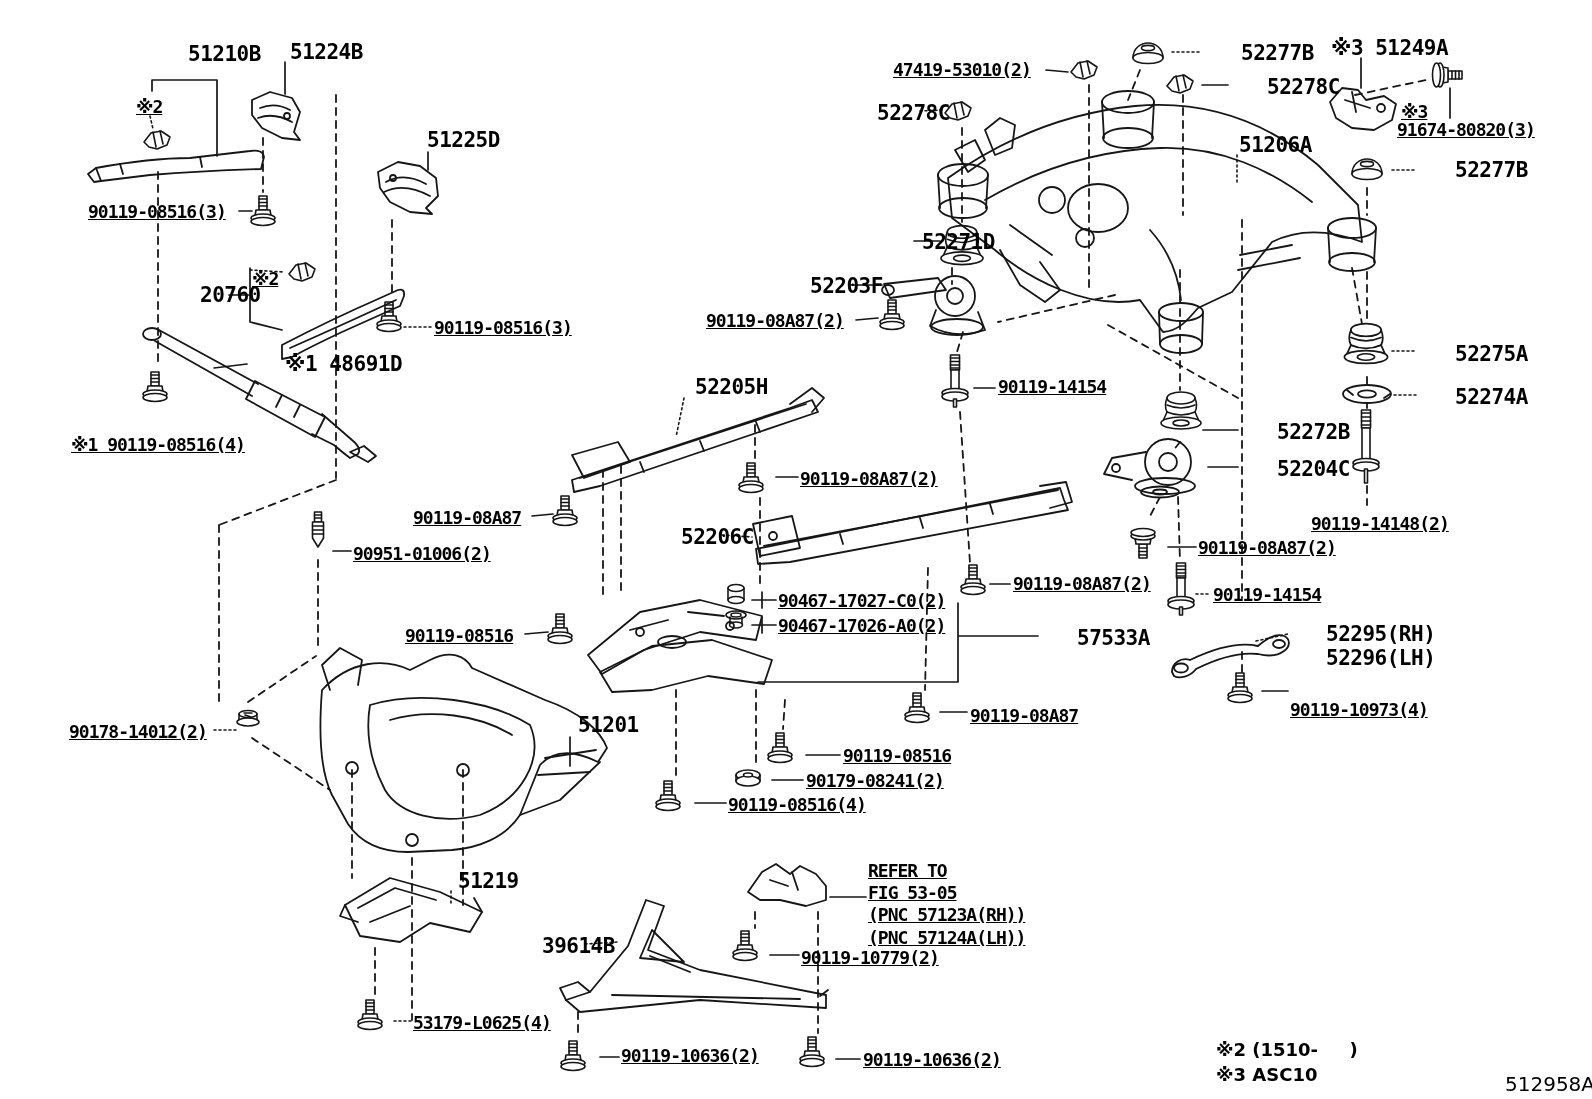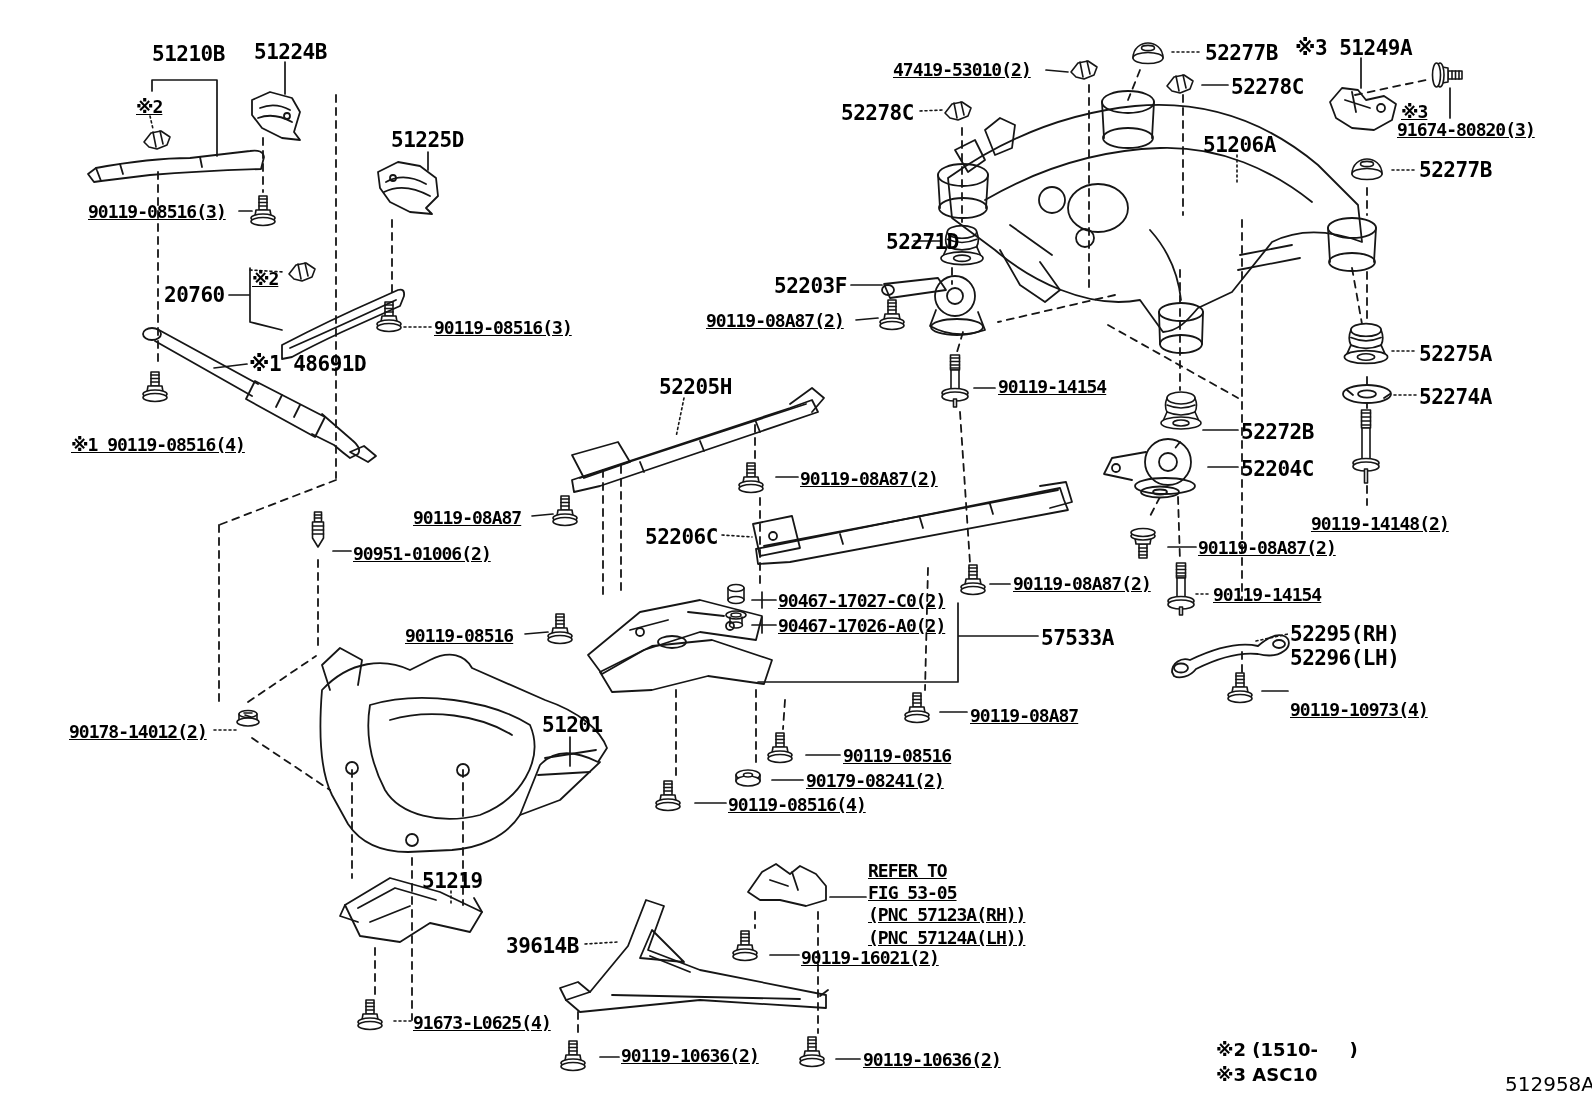--- a/index.html
+++ b/index.html
@@ -1,20 +1,20 @@
 <!DOCTYPE html>
 <html><head>
 <meta charset="utf-8">
 <style>
   html,body{margin:0;padding:0;background:#fff;}
   #stage{position:relative;width:1592px;height:1099px;background:#ffffff;overflow:hidden;
          font-family:"DejaVu Sans Mono","DejaVu Sans",monospace;color:#000;}
   #art{position:absolute;left:0;top:0;}
   .co{position:absolute;white-space:pre;line-height:1;}
-  .b{font:bold 21px "DejaVu Sans Mono","DejaVu Sans",monospace;letter-spacing:-0.5px;}
+  .b{font:bold 21px "DejaVu Sans Mono","DejaVu Sans",monospace;letter-spacing:-0.5px;margin-left:36px;}
   .s{font:bold 18px "DejaVu Sans Mono","DejaVu Sans",monospace;letter-spacing:-1px;text-decoration:underline;}
   .n{font:bold 18px "DejaVu Sans","Liberation Sans",sans-serif;letter-spacing:0;}
   .code{font:20px "DejaVu Sans","Liberation Sans",sans-serif;}
 </style>
 </head>
 <body>
 
 <div id="stage">
 
 <svg id="art" width="1592" height="1099" viewBox="0 0 1592 1099" fill="none" stroke="#161616" stroke-width="1.8" stroke-linecap="round" stroke-linejoin="round">
@@ -391,25 +391,25 @@
   <div class="co b" style="left:164px;top:283px">20760</div>
   <div class="co s" style="left:434px;top:317px">90119-08516(3)</div>
   <div class="co b" style="left:249px;top:352px">※1 48691D</div>
   <div class="co s" style="left:71px;top:434px">※1 90119-08516(4)</div>
   <div class="co s" style="left:353px;top:543px">90951-01006(2)</div>
   <div class="co s" style="left:413px;top:507px">90119-08A87</div>
   <div class="co s" style="left:405px;top:625px">90119-08516</div>
   <div class="co s" style="left:69px;top:721px">90178-14012(2)</div>
   <div class="co b" style="left:542px;top:713px">51201</div>
   <div class="co b" style="left:422px;top:869px">51219</div>
-  <div class="co s" style="left:413px;top:1012px">91673-L0625(4)</div>
+  <div class="co s" style="left:413px;top:1012px">53179-L0625(4)</div>
   <div class="co b" style="left:506px;top:934px">39614B</div>
   <div class="co s" style="left:621px;top:1045px">90119-10636(2)</div>
   <div class="co s" style="left:863px;top:1049px">90119-10636(2)</div>
-  <div class="co s" style="left:801px;top:947px">90119-16021(2)</div>
+  <div class="co s" style="left:801px;top:947px">90119-10779(2)</div>
   <div class="co s" style="left:868px;top:860px">REFER TO</div>
   <div class="co s" style="left:868px;top:882px">FIG 53-05</div>
   <div class="co s" style="left:868px;top:904px">(PNC 57123A(RH))</div>
   <div class="co s" style="left:868px;top:927px">(PNC 57124A(LH))</div>
 
   <div class="co b" style="left:659px;top:375px">52205H</div>
   <div class="co s" style="left:800px;top:468px">90119-08A87(2)</div>
   <div class="co b" style="left:645px;top:525px">52206C</div>
   <div class="co s" style="left:778px;top:590px">90467-17027-C0(2)</div>
   <div class="co s" style="left:778px;top:615px">90467-17026-A0(2)</div>

